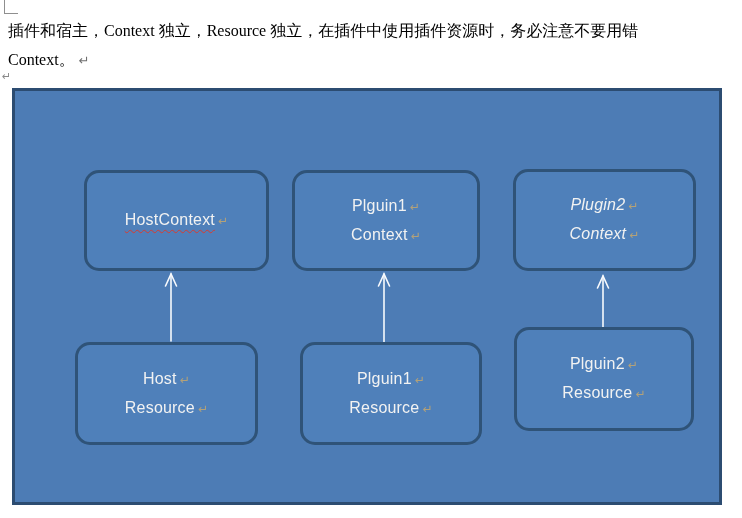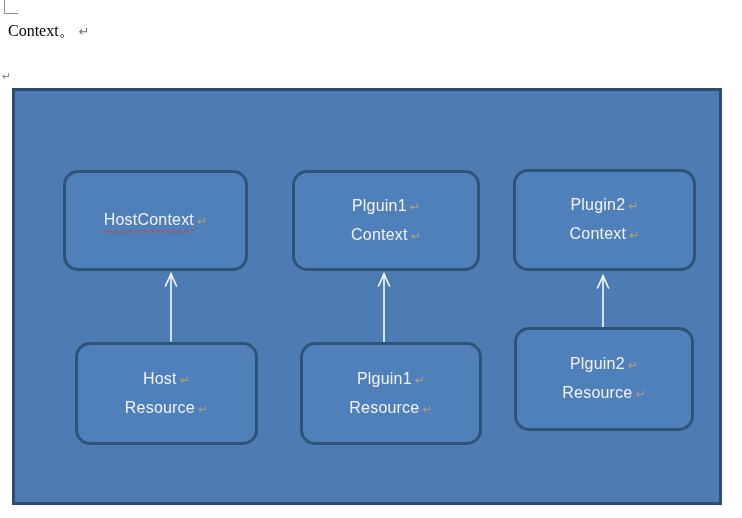--- a/index.html
+++ b/index.html
@@ -36,35 +36,36 @@
   .pilcrow{
     color:#b3a179;font-size:12px;margin-left:3px;
     font-family:"DejaVu Sans",sans-serif;vertical-align:baseline;
   }
   .misspell{
     text-decoration:underline wavy #d83b2f;
     text-decoration-thickness:1px;text-underline-offset:4px;
     text-decoration-skip-ink:none;
   }
   
-  .b-host-context    {left:48px; top:79px; width:185px;height:101px;}
+  .b-host-context    {left:69px; top:79px; width:185px;height:101px;}
   .b-plugin1-context {left:277px;top:79px; width:188px;height:101px;}
-  .b-plugin2-context {left:498px;top:78px; width:183px;height:102px;}
+  .b-plugin2-context {left:498px;top:78px; width:183px;height:102px;font-style:italic;}
   .b-host-resource   {left:60px; top:251px;width:183px;height:103px;justify-content:center;}
   .b-plugin1-resource{left:285px;top:251px;width:182px;height:103px;}
   .b-plugin2-resource{left:499px;top:236px;width:180px;height:104px;}
   .arrow-layer{position:absolute;left:0;top:0;width:704px;height:411px;pointer-events:none;}
 </style>
 </head>
 <body>
 
 <div class="corner-mark-v"></div>
 <div class="corner-mark-h"></div>
 
 <div class="doc-text">
+  <div><span>插件和宿主，Context 独立，Resource 独立，在插件中使用插件资源时，务必注意不要用错</span></div>
   <div><span>Context。</span><span class="doc-pilcrow">↵</span></div>
 </div>
 
 <div class="canvas-anchor">↵</div>
 
 <div class="canvas">
 
   <svg class="arrow-layer" viewBox="0 0 704 411" xmlns="http://www.w3.org/2000/svg">
     <g fill="none" stroke-width="1.6" stroke-linecap="round" stroke="#f8fafd">
       <line x1="156" y1="250" x2="156" y2="183"></line>

